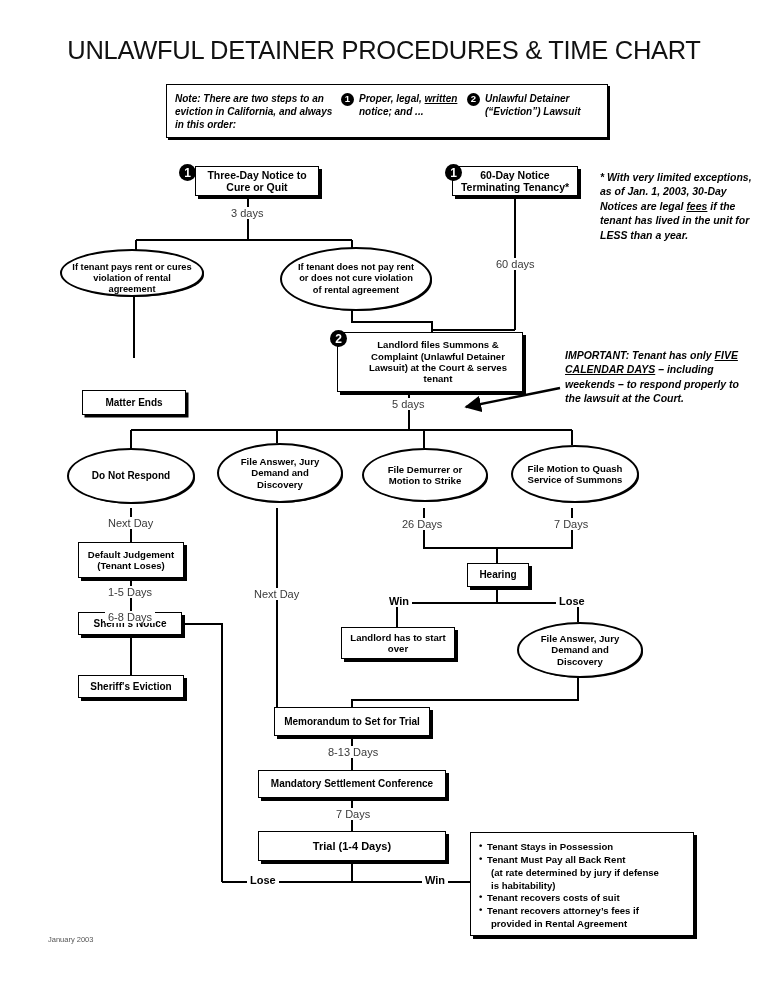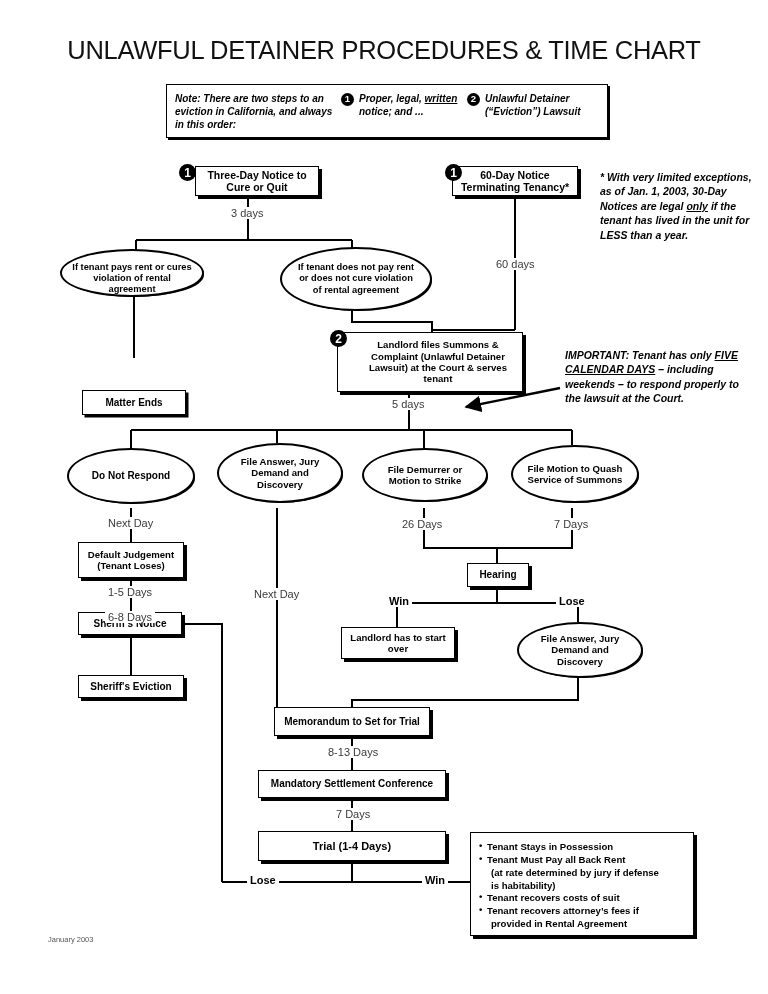--- a/index.html
+++ b/index.html
@@ -218,21 +218,21 @@
       <span>Proper, legal, </span><span class="u">written</span><span> notice; and ...</span>
     </div>
 
     <div class="note-col" id="note-c3">
       <span class="note-badge" style="left:-18px;top:1px;">2</span>
       <span>Unlawful Detainer (“Eviction”) Lawsuit</span>
     </div>
   </div>
 
   <div class="side-note" id="footnote">
-    <span>*  With very limited exceptions, as of Jan. 1, 2003, 30-Day Notices are legal <span class="u">only</span> if the tenant has lived in the unit for LESS than a year.</span>
+    <span>*  With very limited exceptions, as of Jan. 1, 2003, 30-Day Notices are legal <span class="u">fees</span> if the tenant has lived in the unit for LESS than a year.</span>
   </div>
 
   <div class="side-note" id="important-note">
     <span>IMPORTANT: Tenant has only </span><span class="u">FIVE CALENDAR DAYS</span><span> – including weekends – to respond properly to the lawsuit at the Court.</span>
   </div>
 
   <div class="node box" style="left:195px;top:166px;width:124px;height:30px;font-size:10.5px;">
     <span>Three-Day Notice to Cure or Quit</span>
   </div>
   <div class="badge" style="left:179px;top:164px;">1</div>

